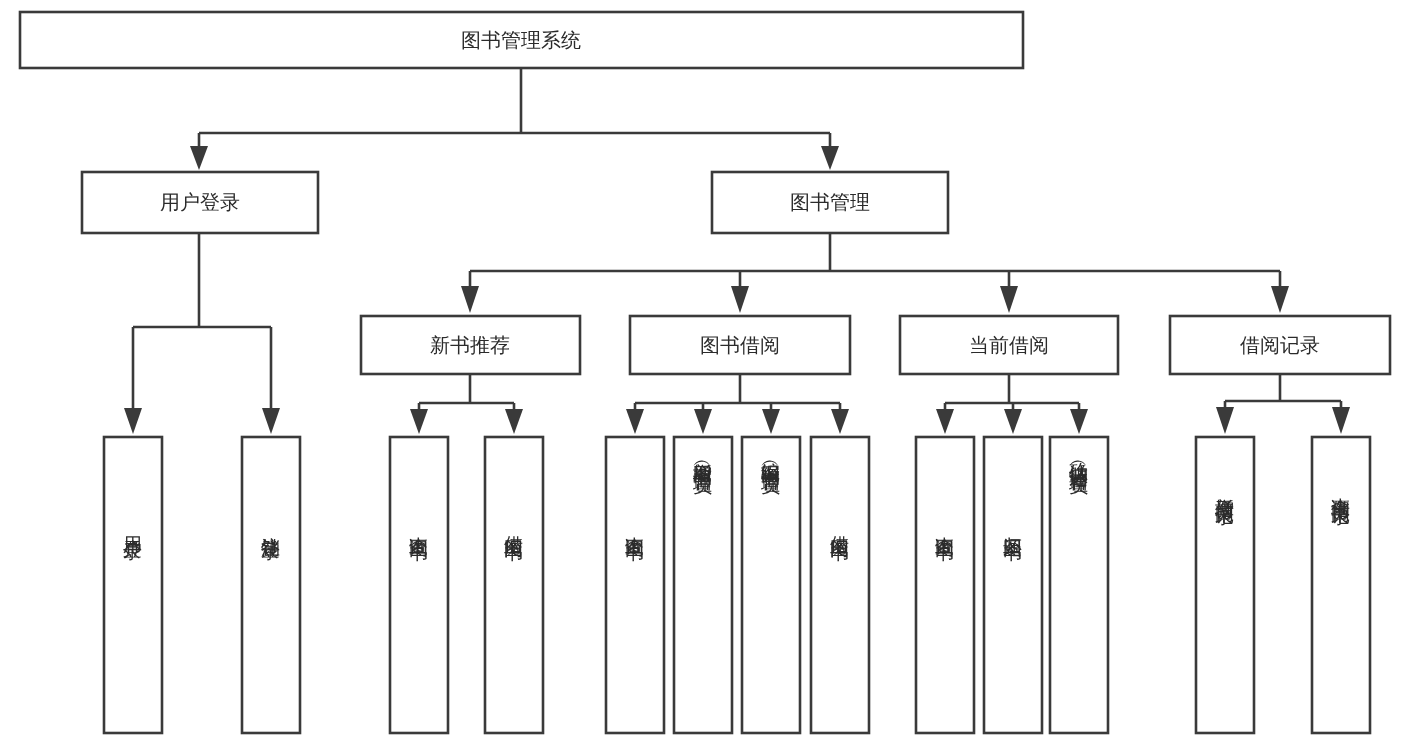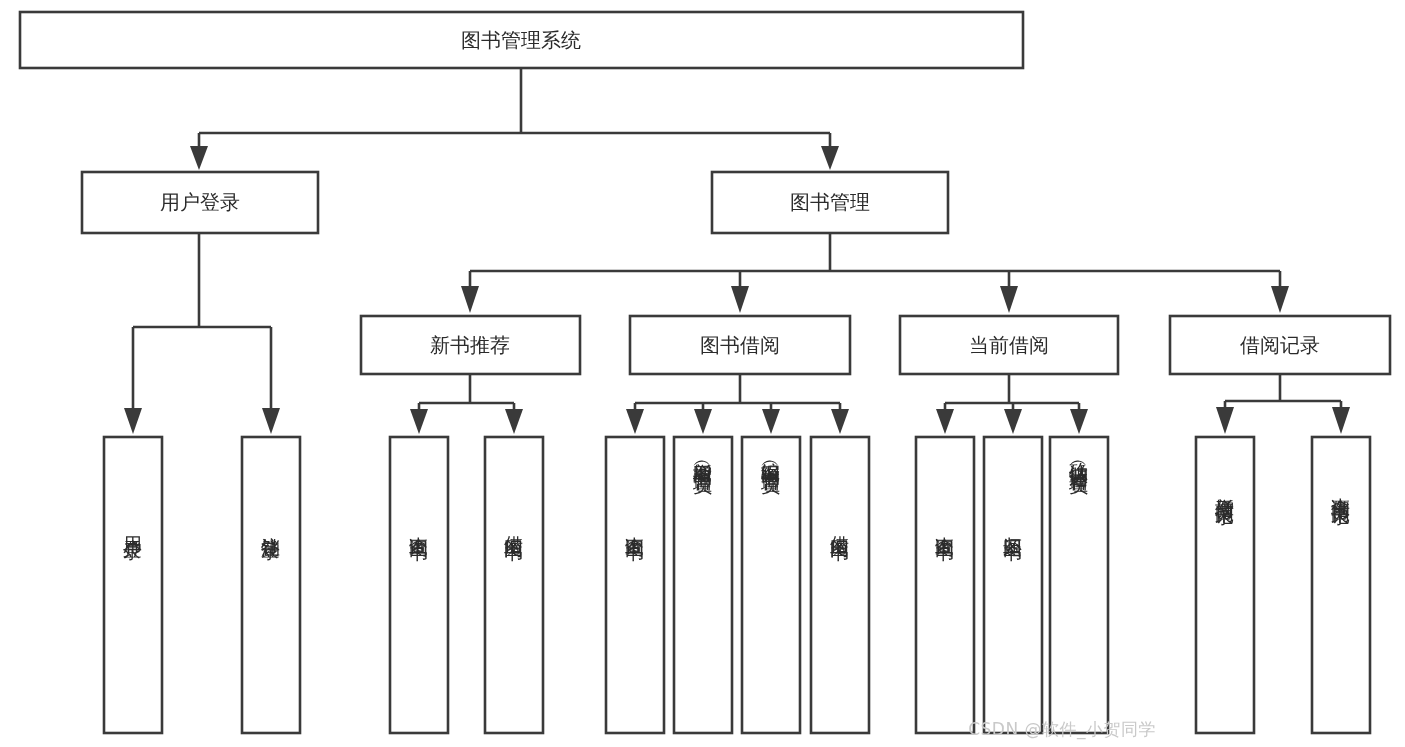--- a/index.html
+++ b/index.html
@@ -237,15 +237,14 @@
     <span class="vtext" style="margin-top:10px;">确认归还（管理员）</span>
   </div>
 
   <div class="vtext-holder" style="left:1196px; top:437px; width:58px; height:296px;">
     <span class="vtext" style="margin-top:45px;">新增借阅记录</span>
   </div>
   <div class="vtext-holder" style="left:1312px; top:437px; width:58px; height:296px;">
     <span class="vtext" style="margin-top:45px;">查询借阅记录</span>
   </div>
 
-  <div class="watermark">CSDN @软件_小贺同学</div>
 
 </div>
 
 </body></html>

